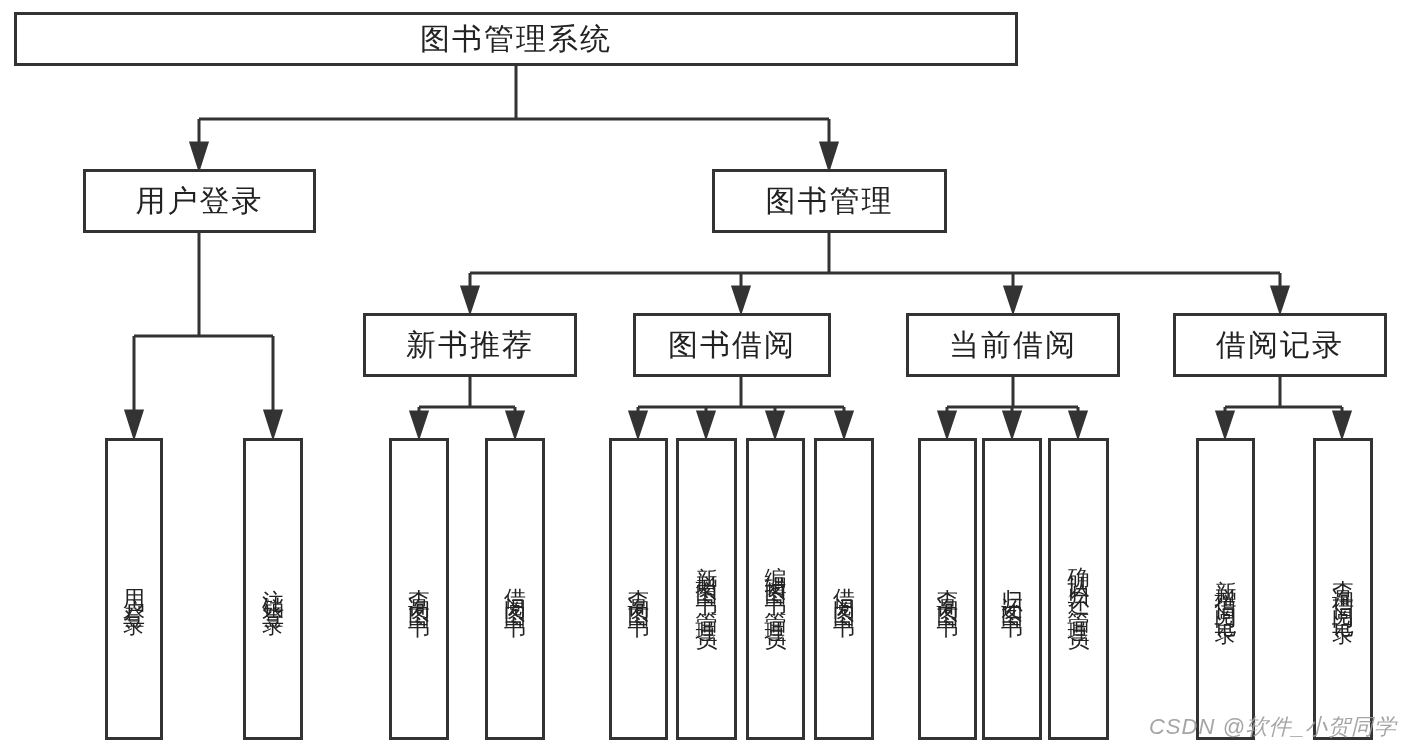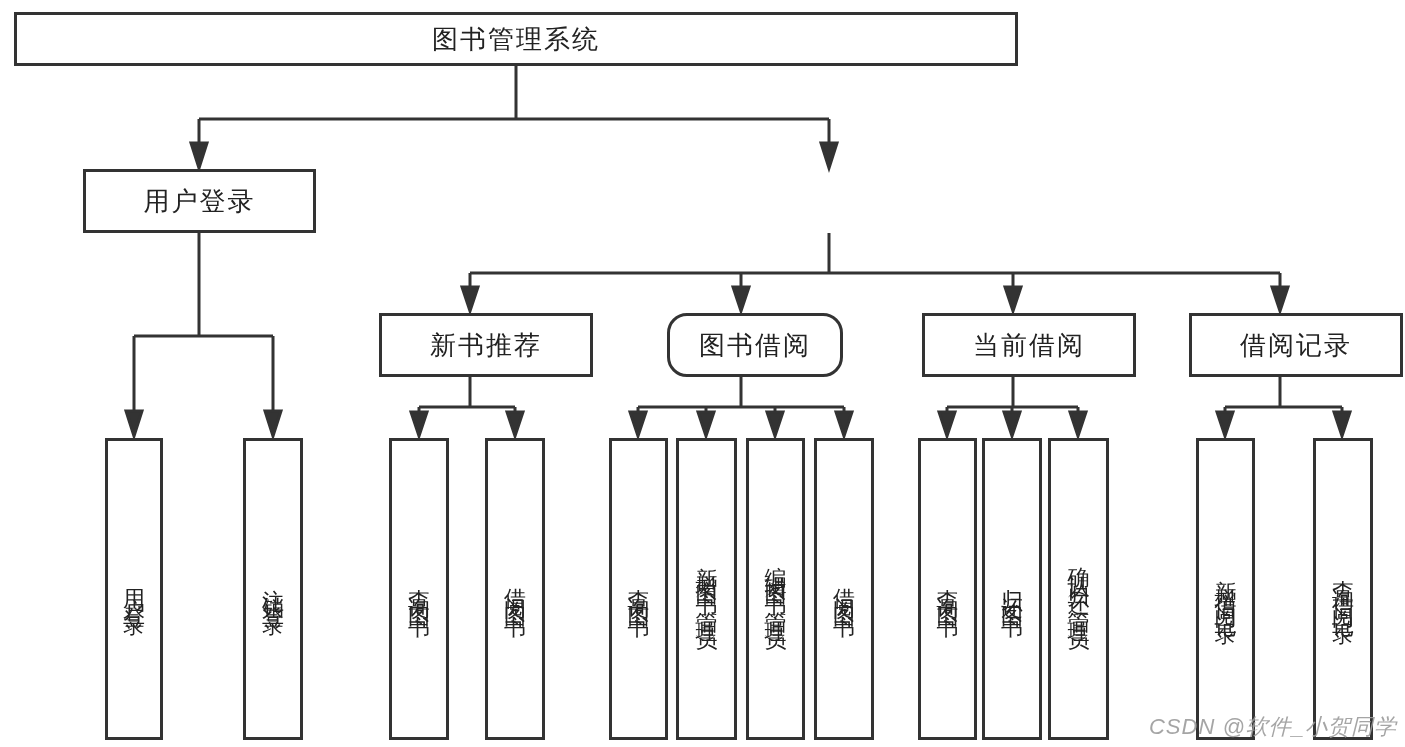--- a/index.html
+++ b/index.html
@@ -13,32 +13,32 @@
   .wires{position:absolute;left:0;top:0;z-index:1;}
   .node{
     position:absolute;
     box-sizing:border-box;
     border:3px solid #333333;
     background:#ffffff;
     display:flex;align-items:center;justify-content:center;
     z-index:2;
   }
   .htext{
-    font-size:26px;color:#222222;letter-spacing:2px;
+    font-size:30px;color:#222222;letter-spacing:2px;
     white-space:nowrap;
   }
   .vtext{
     writing-mode:vertical-rl;
     text-orientation:mixed;
     font-size:22px;color:#222222;
     letter-spacing:9px;
     line-height:1;
   }
   .lvl2{top:169px;height:64px;}
-  .lvl3{top:313px;height:64px;margin-left:16px;}
+  .lvl3{top:313px;height:64px;}
   .leaf{top:438px;height:302px;}
   .watermark{
     position:absolute;
     right:8px;bottom:5px;
     font-size:22px;
     color:rgba(155,155,155,0.9);
     letter-spacing:1px;
     z-index:3;
     white-space:nowrap;
     font-style:italic;
@@ -99,25 +99,28 @@
     </g>
   </svg>
 
   <div class="node" style="left:14px;top:12px;width:1004px;height:54px;">
     <span class="htext">图书管理系统</span>
   </div>
 
   <div class="node lvl2" style="left:83px;width:233px;">
     <span class="htext">用户登录</span>
   </div>
+  <div class="node lvl2" style="left:712px;width:235px;">
+    <span class="htext">图书管理</span>
+  </div>
 
   <div class="node lvl3" style="left:363px;width:214px;">
     <span class="htext">新书推荐</span>
   </div>
-  <div class="node lvl3" style="left:651px;width:176px;border-radius:20px;">
+  <div class="node lvl3" style="left:633px;width:198px;">
     <span class="htext">图书借阅</span>
   </div>
   <div class="node lvl3" style="left:906px;width:214px;align-items:center;">
     <span class="htext">当前借阅</span>
   </div>
   <div class="node lvl3" style="left:1173px;width:214px;">
     <span class="htext">借阅记录</span>
   </div>
 
   <div class="node leaf" style="left:105px;width:58px;">

